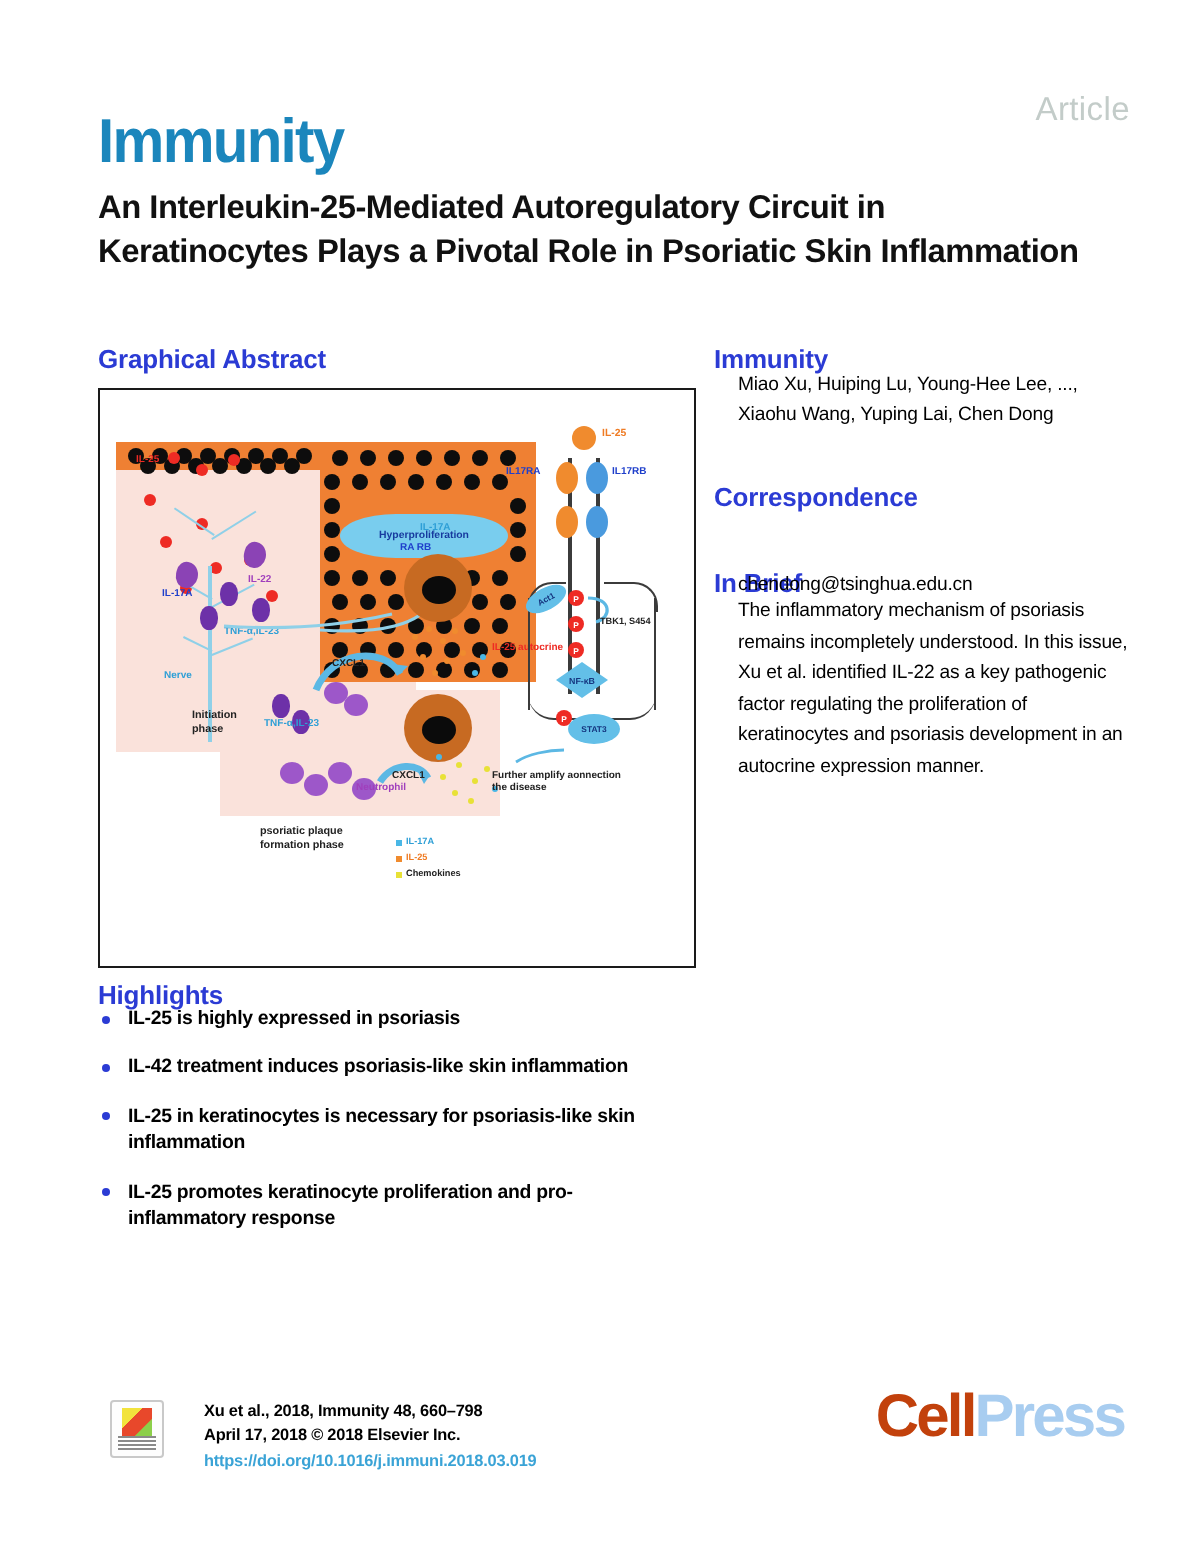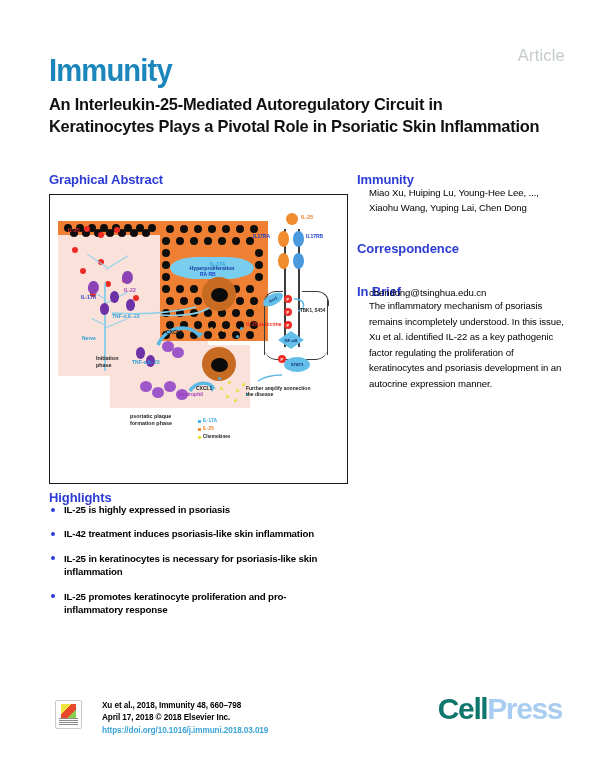--- a/index.html
+++ b/index.html
@@ -392,21 +392,21 @@
   }
   .cellpress {
     position: absolute;
     right: 38px;
     top: 694px;
     font-size: 30px;
     font-weight: bold;
     letter-spacing: -1.4px;
     line-height: 1;
   }
-  .cp-cell { color: #0f766e; }
+  .cp-cell { color: #c2410c; }
   .cp-press { color: #a8cdf0; }
 </style>
 </head>
 <body>
 
 <div class="page">
 
   <div class="article-tag">Article</div>
   <div class="journal-logo">Immunity</div>
   <div class="paper-title">An Interleukin-25-Mediated Autoregulatory Circuit in Keratinocytes Plays a Pivotal Role in Psoriatic Skin Inflammation</div>

